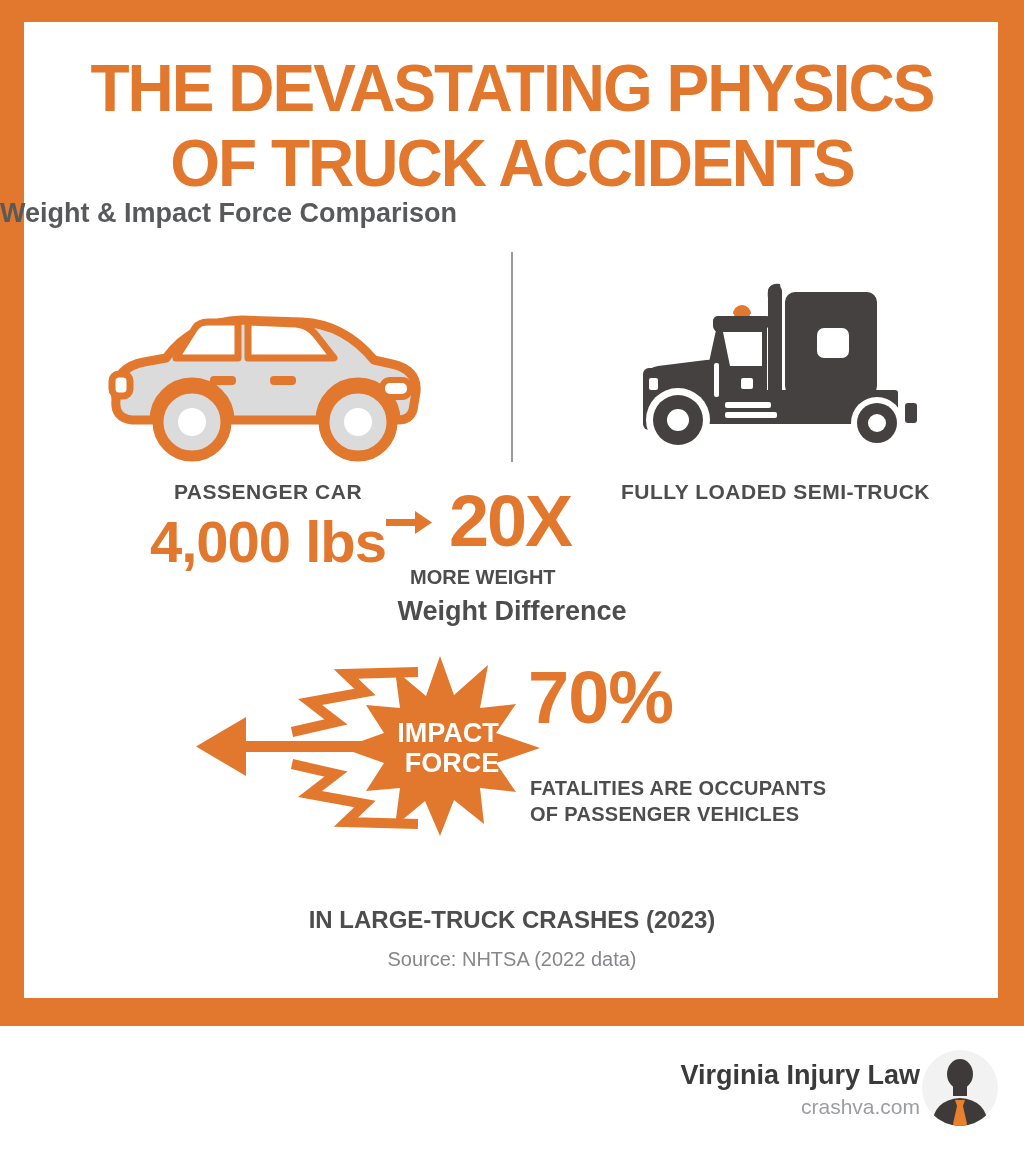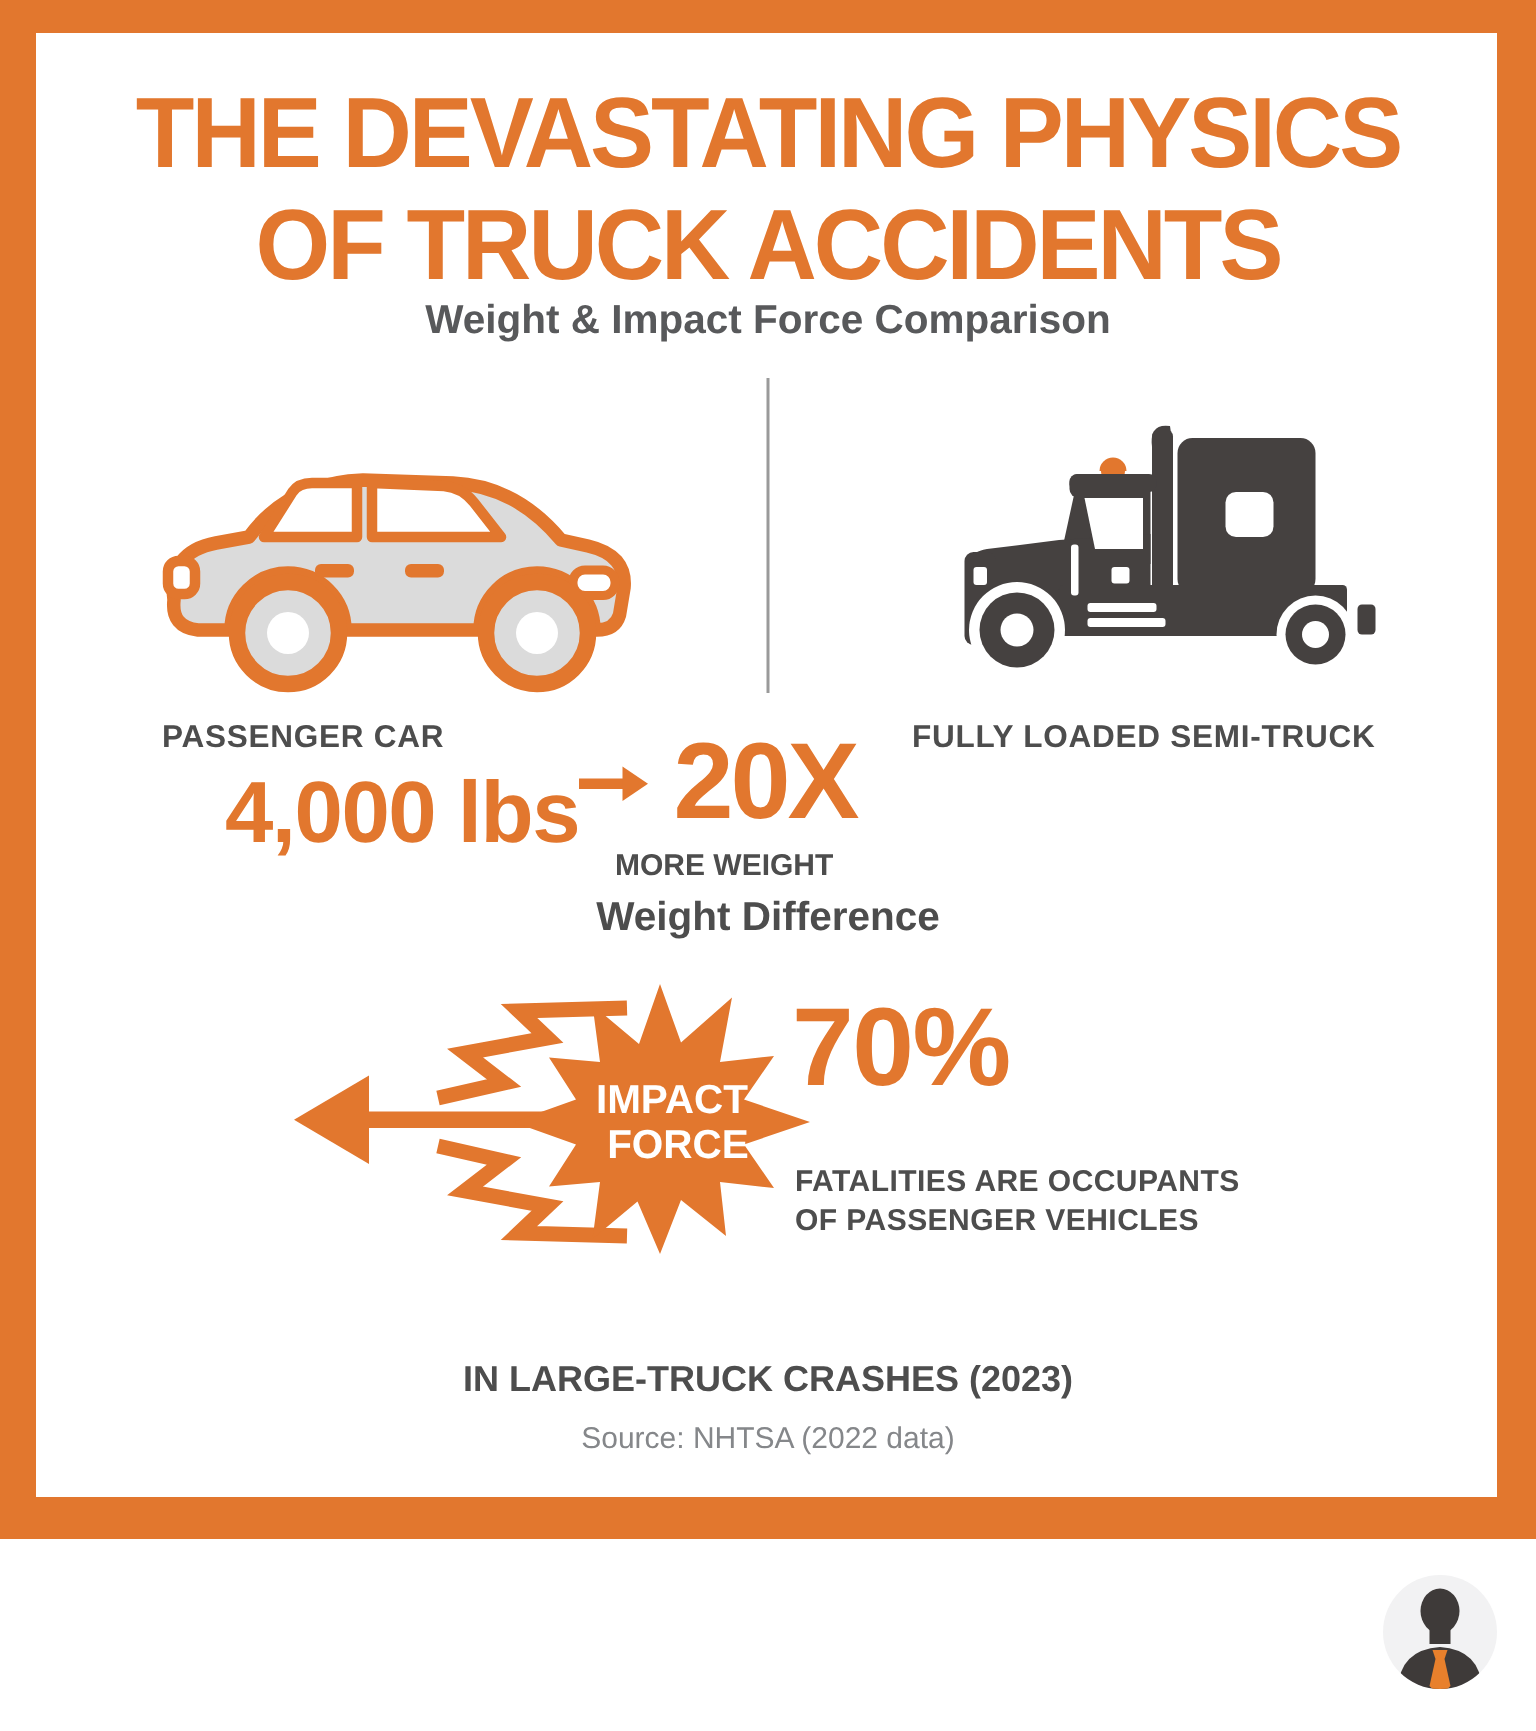--- a/index.html
+++ b/index.html
@@ -3,23 +3,23 @@
 <meta charset="utf-8">
 <style>
   html,body{margin:0;padding:0;background:#ffffff;}
   .poster{position:relative;width:1024px;height:1154px;background:#ffffff;overflow:hidden;
           font-family:"Liberation Sans",sans-serif;padding-left:20px;}
   .frame{position:absolute;left:0;top:0;width:1024px;height:1026px;background:#E2772E;}
   .card{position:absolute;left:24px;top:22px;width:974px;height:976px;background:#ffffff;}
   .abs{position:absolute;}
   .title{left:0;top:52px;width:1024px;text-align:center;color:#E2772E;font-weight:bold;
          font-size:64px;line-height:1.12;letter-spacing:-2px;transform:scaleY(1.04);transform-origin:top center;}
-  .subtitle{left:0;top:198px;width:1024px;text-align:center;color:#58595B;font-weight:bold;font-size:27px;}
+  .subtitle{left:0;top:198px;width:1024px;color:#58595B;font-weight:bold;font-size:27px;}
   .divider{left:511px;top:252px;width:2px;height:210px;background:#9A9A9A;}
-  .veh-label{font-size:21px;font-weight:bold;color:#4D4D4D;text-align:left;letter-spacing:.5px;}
+  .veh-label{font-size:21px;font-weight:bold;color:#4D4D4D;text-align:center;letter-spacing:.5px;}
   .veh-weight{font-size:58px;font-weight:bold;color:#E2772E;text-align:center;letter-spacing:-1px;}
   .mult-value{left:420px;top:480px;width:180px;text-align:center;color:#E2772E;font-size:72px;font-weight:bold;letter-spacing:-2px;}
   .mult-caption{left:410px;top:566px;width:200px;color:#4D4D4D;font-size:20px;font-weight:bold;}
   .section-label{left:312px;top:596px;width:400px;text-align:center;color:#4D4D4D;font-size:27px;font-weight:bold;}
   .stat-value{left:528px;top:655px;color:#E2772E;font-size:74px;font-weight:bold;letter-spacing:-1px;}
   .stat-lines{left:530px;top:750px;color:#4D4D4D;font-size:20px;font-weight:bold;line-height:1.3;letter-spacing:.3px;margin-top:25px;}
   .banner{left:178px;top:848px;width:668px;height:50px;background:#E2772E;display:flex;align-items:center;
           justify-content:space-between;padding:0 26px;box-sizing:border-box;}
   .banner .stat{color:#ffffff;font-size:30px;font-weight:bold;letter-spacing:.5px;white-space:nowrap;}
   .footnote{left:212px;top:906px;width:600px;text-align:center;color:#4D4D4D;font-size:24px;font-weight:bold;}
@@ -117,20 +117,24 @@
   <div class="abs stat-value">70%</div>
   <div class="abs stat-lines">
     <div>FATALITIES ARE OCCUPANTS</div>
     <div>OF PASSENGER VEHICLES</div>
   </div>
 
 
   <div class="abs footnote">IN LARGE-TRUCK CRASHES (2023)</div>
   <div class="abs source">Source: NHTSA (2022 data)</div>
 
+  <div class="abs footer-text">
+    <div class="brand">Virginia Injury Law</div>
+    <div class="website">crashva.com</div>
+  </div>
   <div class="abs logo">
     <svg width="76" height="76" viewBox="0 0 76 76">
       <ellipse cx="38" cy="24" rx="13" ry="15" fill="#3E3A39"></ellipse>
       <rect x="31" y="34" width="14" height="12" fill="#3E3A39"></rect>
       <path d="M10,78 Q10,50 38,48 Q66,50 66,78 Z" fill="#3E3A39"></path>
       <polygon points="33,50 43,50 41,56 35,56" fill="#E8802C"></polygon>
       <polygon points="35,56 41,56 45,74 38,81 31,74" fill="#E8802C"></polygon>
     </svg>
   </div>
 </div>

